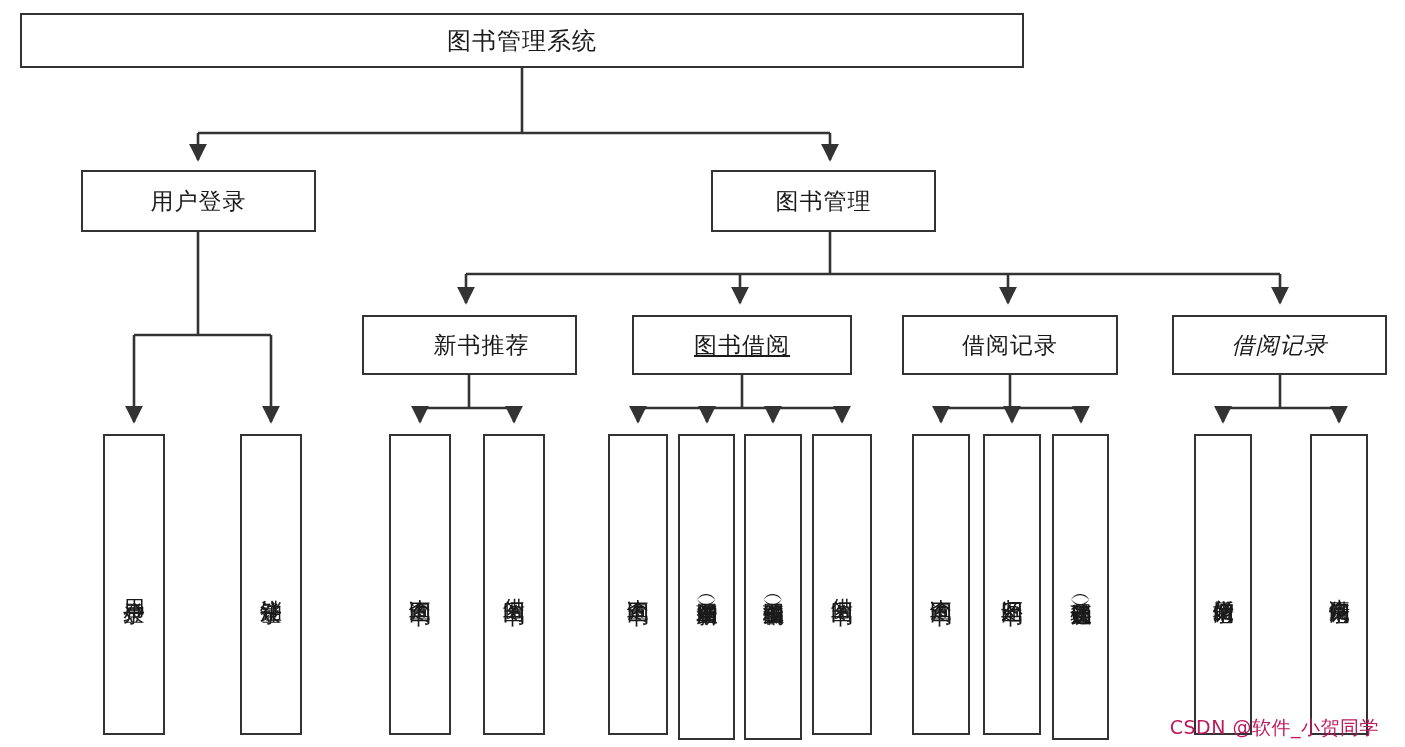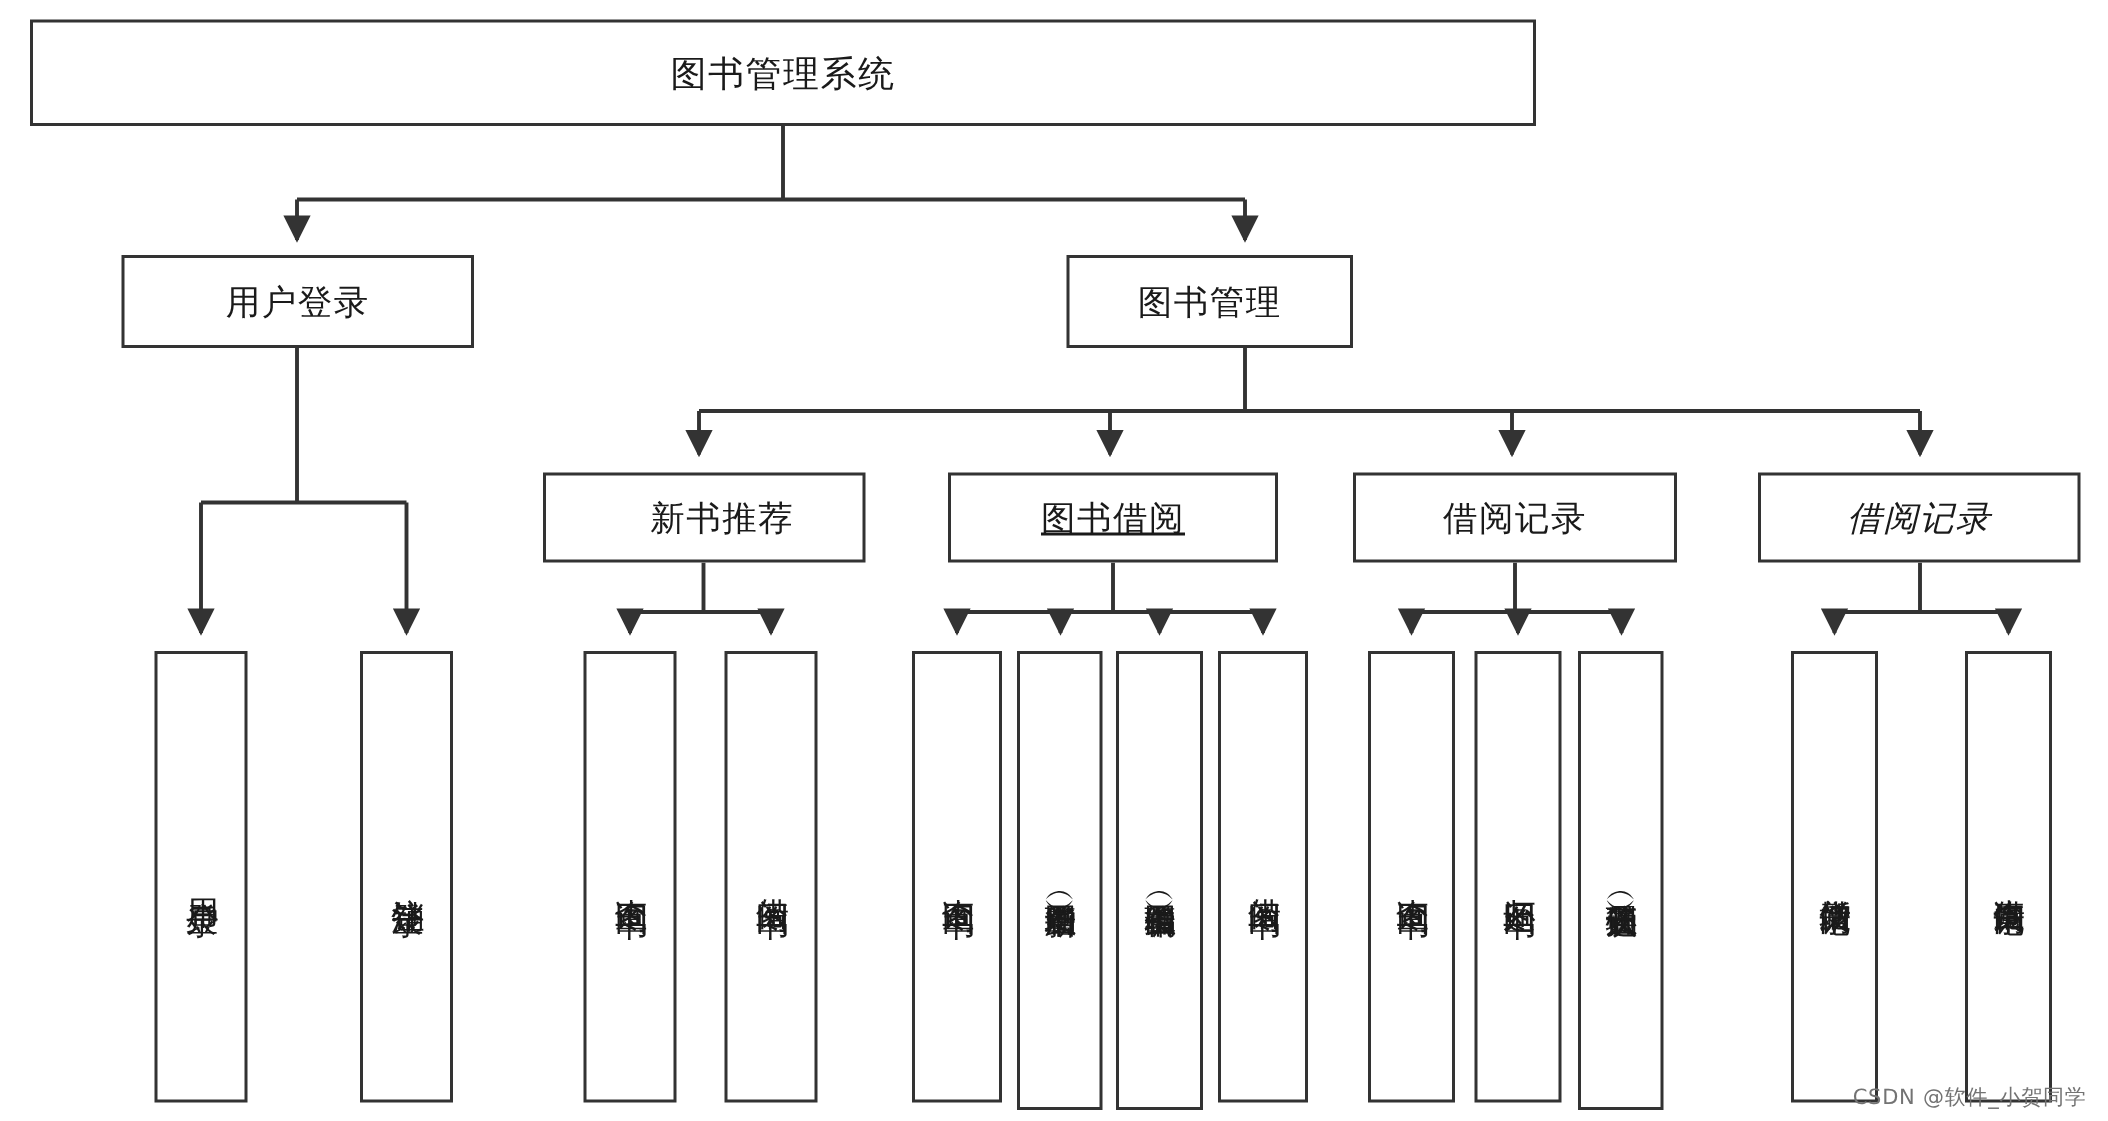--- a/index.html
+++ b/index.html
@@ -50,24 +50,24 @@
   .node.vert .txt {
     writing-mode: vertical-rl;
     text-orientation: upright;
     white-space: nowrap;
   }
   .node.title {
     font-size: 24px;
   }
   .watermark {
     position: absolute;
-    right: 14px;
+    right: 26px;
     bottom: 6px;
-    font-size: 14px;
-    color: #737373;
+    font-size: 19px;
+    color: #be185d;
     white-space: nowrap;
     letter-spacing: 0.5px;
   }
 </style>
 </head>
 <body>
 
 <div id="canvas">
 
   <svg class="wires" viewBox="0 0 1405 747" xmlns="http://www.w3.org/2000/svg">
@@ -113,28 +113,28 @@
       <path d="M 1012 408 L 1012 422" marker-end="url(#arrow)"></path>
       <path d="M 1081 408 L 1081 422" marker-end="url(#arrow)"></path>
 
       <path d="M 1280 375 L 1280 408"></path>
       <path d="M 1223 408 L 1339 408"></path>
       <path d="M 1223 408 L 1223 422" marker-end="url(#arrow)"></path>
       <path d="M 1339 408 L 1339 422" marker-end="url(#arrow)"></path>
     </g>
   </svg>
 
-  <div class="node horiz title" style="left:20px; top:13px; width:1004px; height:71px;">
+  <div class="node horiz title" style="left:20px; top:13px; width:1004px; height:55px;">
     <span class="txt">图书管理系统</span>
   </div>
 
   <div class="node horiz" style="left:81px; top:170px; width:235px; height:62px;">
     <span class="txt">用户登录</span>
   </div>
-  <div class="node horiz" style="left:711px; top:170px; width:191px; height:62px;">
+  <div class="node horiz" style="left:711px; top:170px; width:225px; height:62px;">
     <span class="txt">图书管理</span>
   </div>
 
   <div class="node horiz" style="left:362px; top:315px; width:215px; height:60px;padding-left:24px;">
     <span class="txt">新书推荐</span>
   </div>
   <div class="node horiz" style="left:632px; top:315px; width:220px; height:60px;text-decoration:underline;">
     <span class="txt">图书借阅</span>
   </div>
   <div class="node horiz" style="left:902px; top:315px; width:216px; height:60px;">

